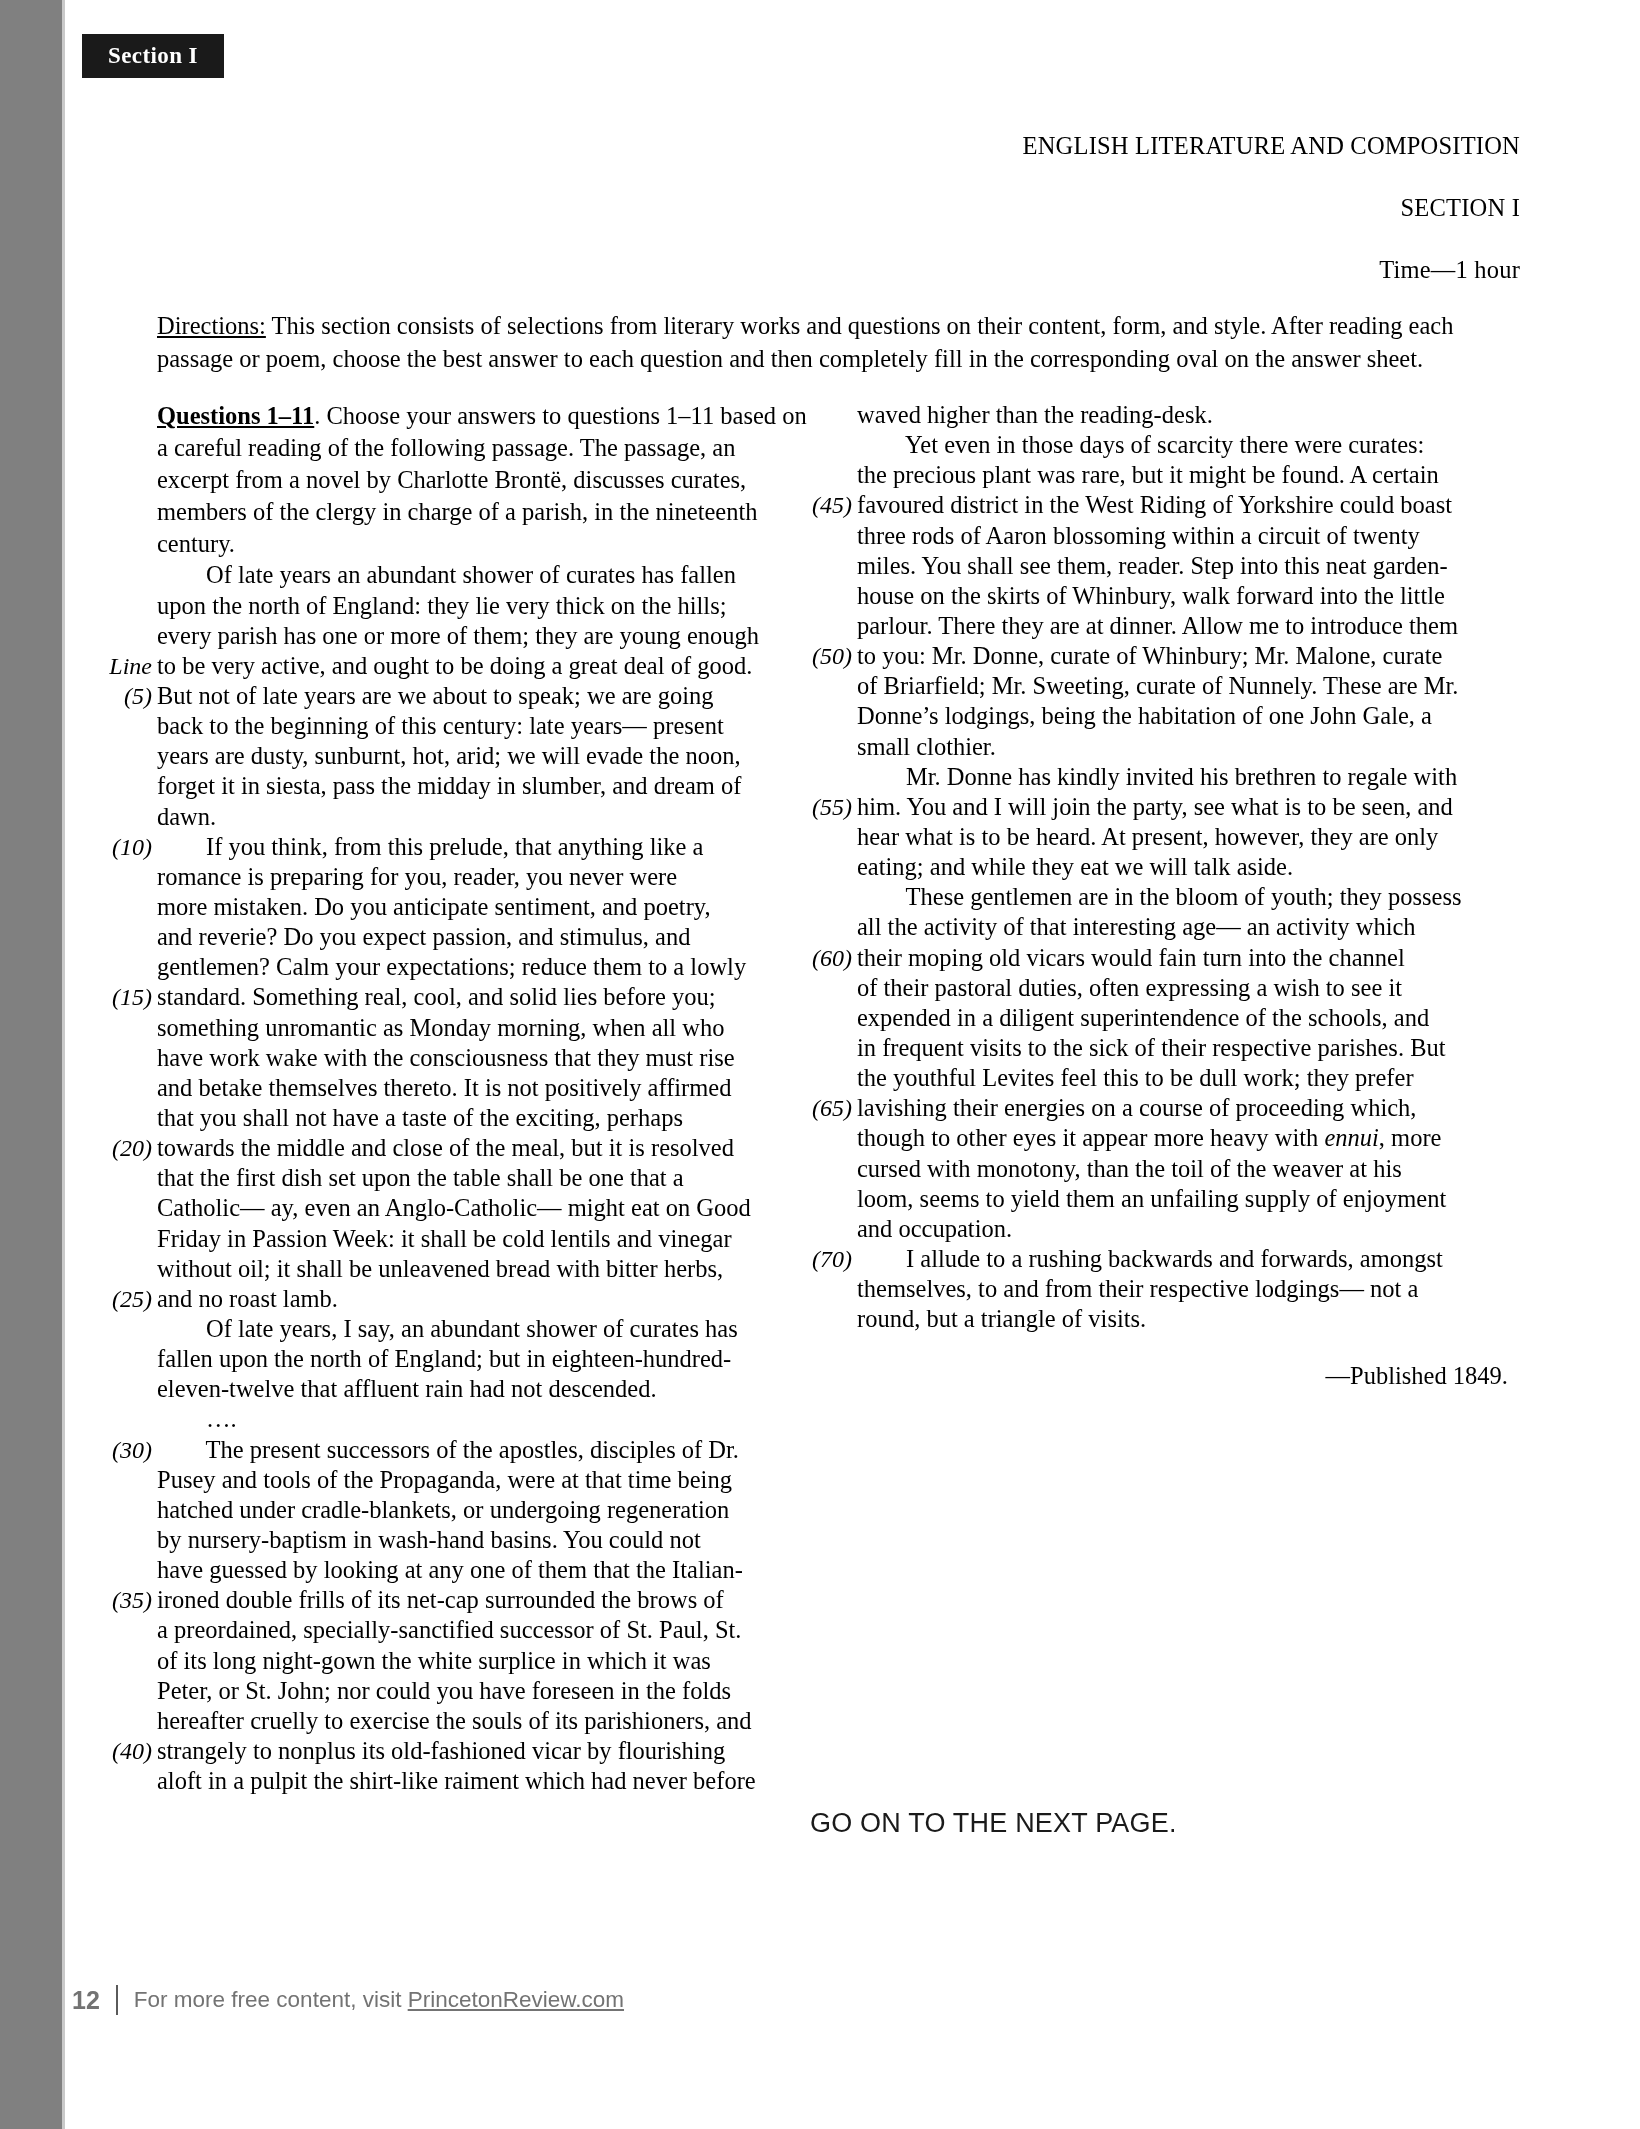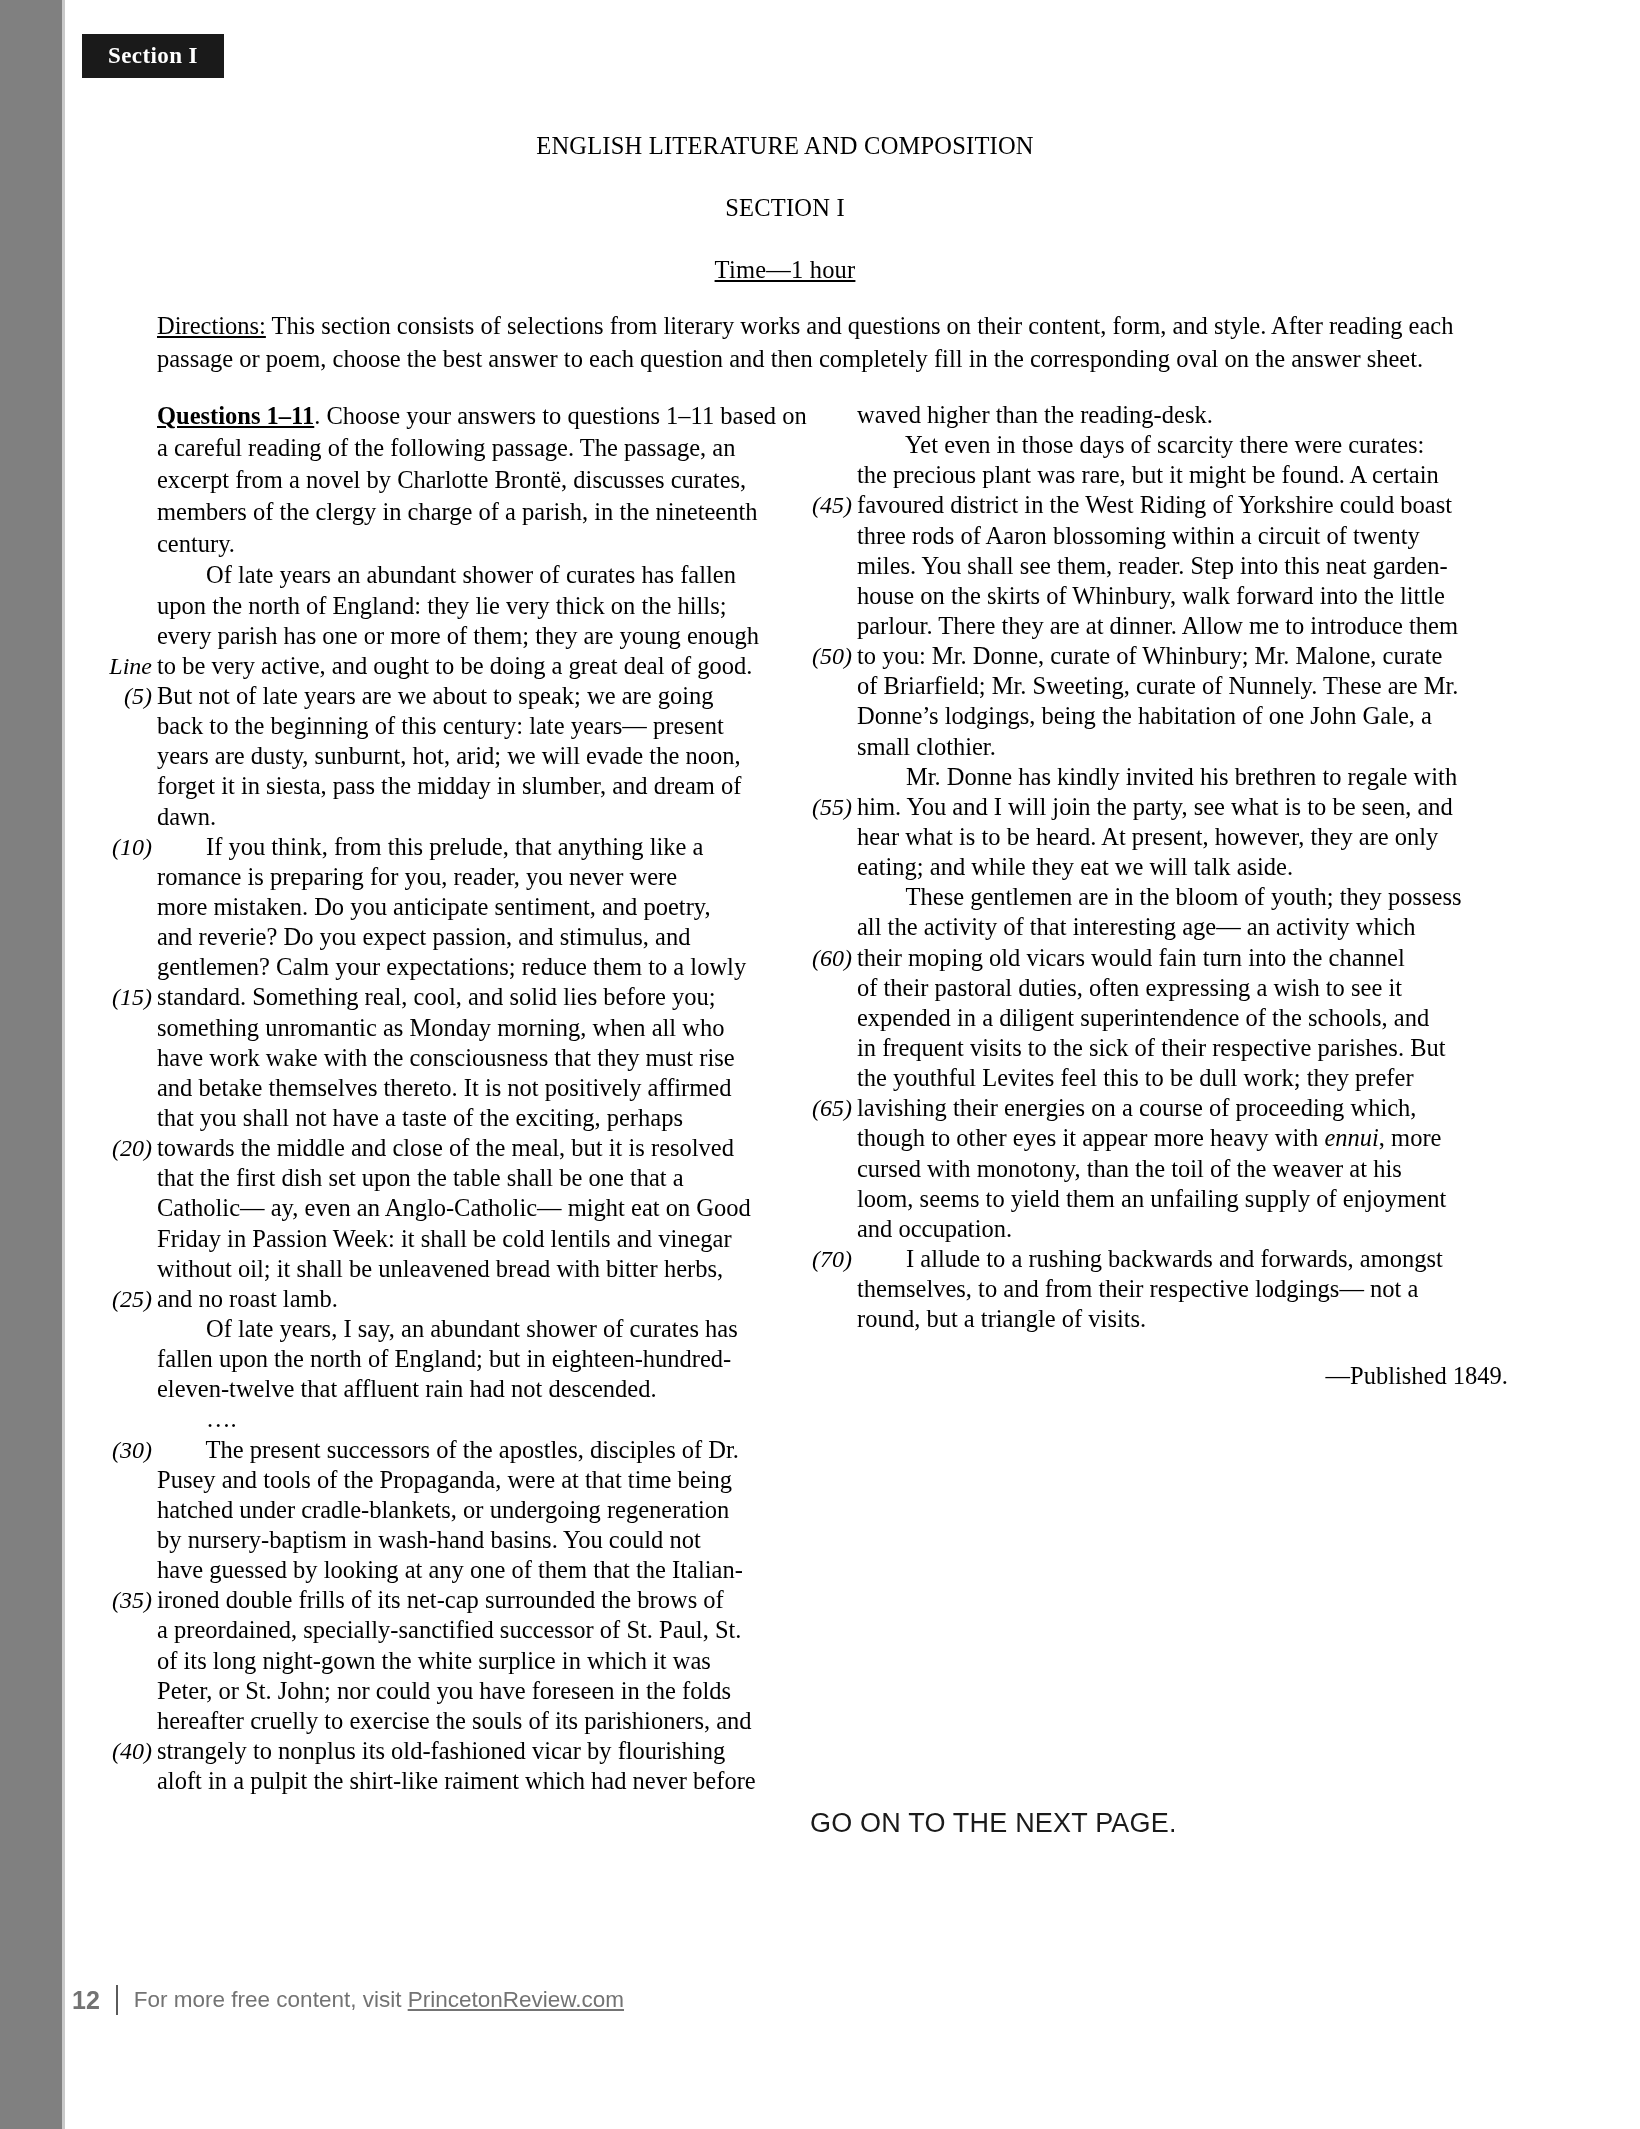--- a/index.html
+++ b/index.html
@@ -55,30 +55,30 @@
     padding: 10px 26px 11px 26px;
     line-height: 1;
   }
 
   
   .head-block {
     position: absolute;
     left: 0;
     top: 132px;
     width: 1470px;
-    text-align: center;
+    text-align: right;
   }
   .head-line {
     font-size: 24.5px;
     letter-spacing: 0.2px;
     margin-bottom: 0;
   }
   .head-line.h1 { margin-top: 0; }
   .head-line.h2 { margin-top: 34px; }
-  .head-line.h3 { margin-top: 34px; text-decoration: underline; }
+  .head-line.h3 { margin-top: 34px; }
 
   
   .directions {
     position: absolute;
     left: 107px;
     top: 310px;
     width: 1375px;
     font-size: 24.5px;
     line-height: 1.33;
     text-align: left;

